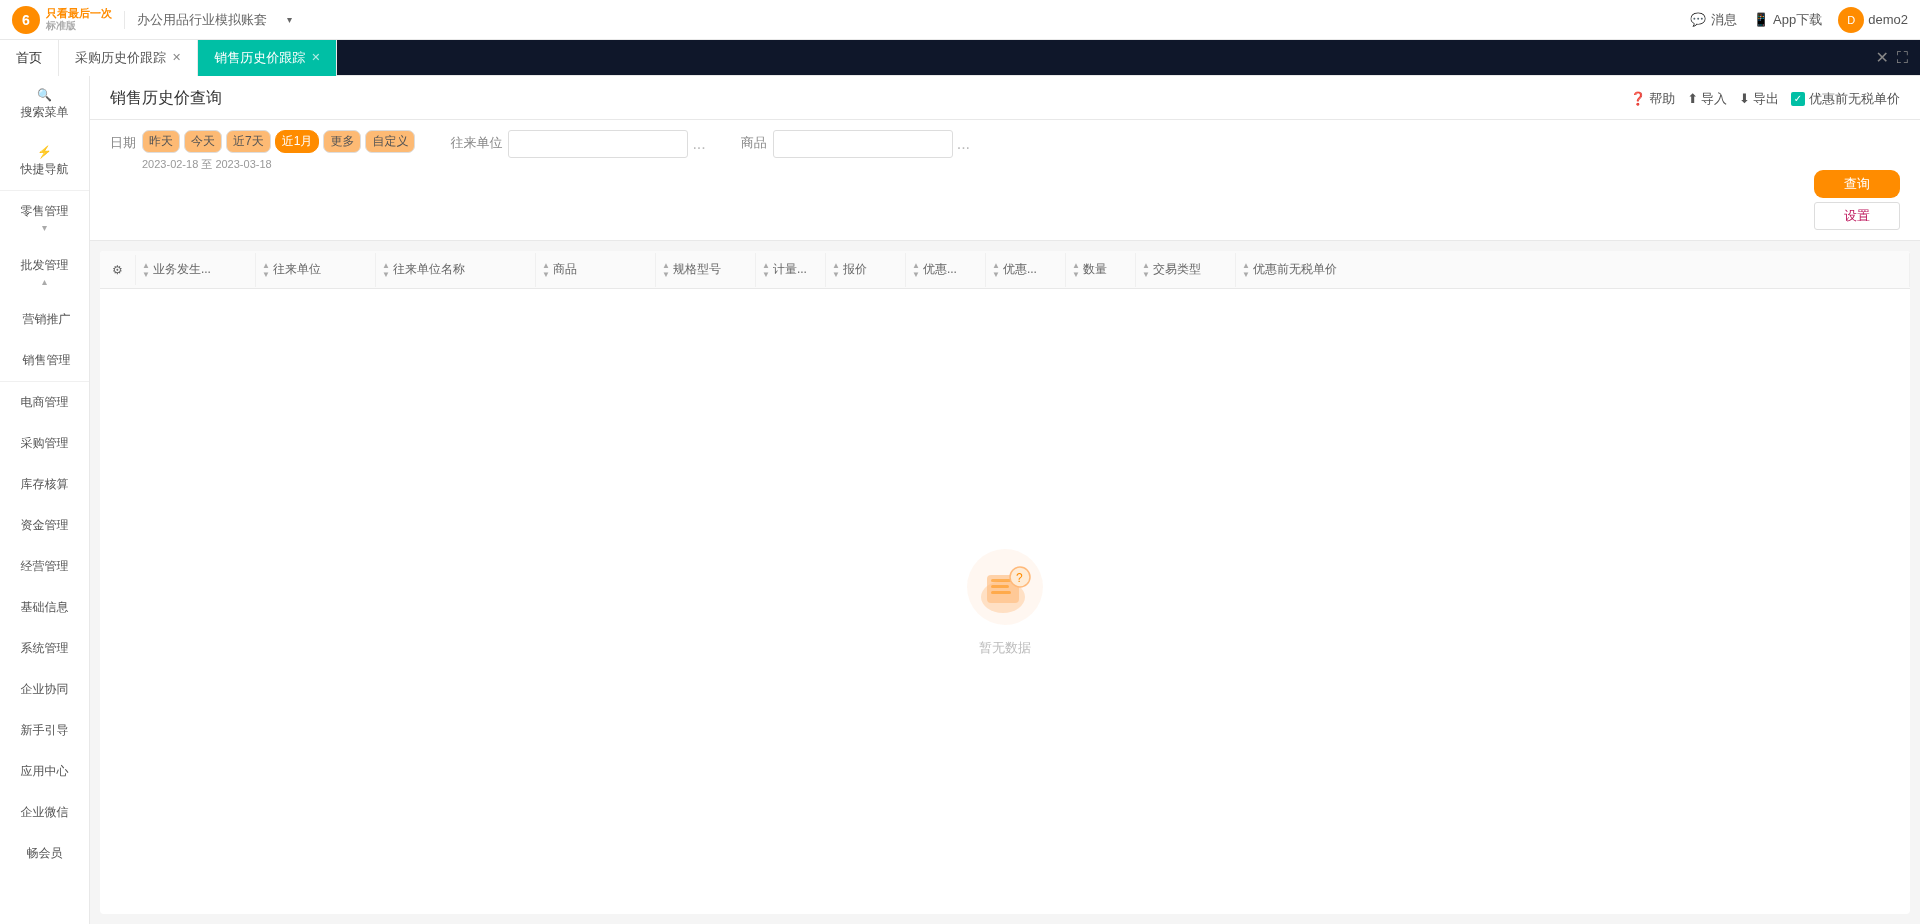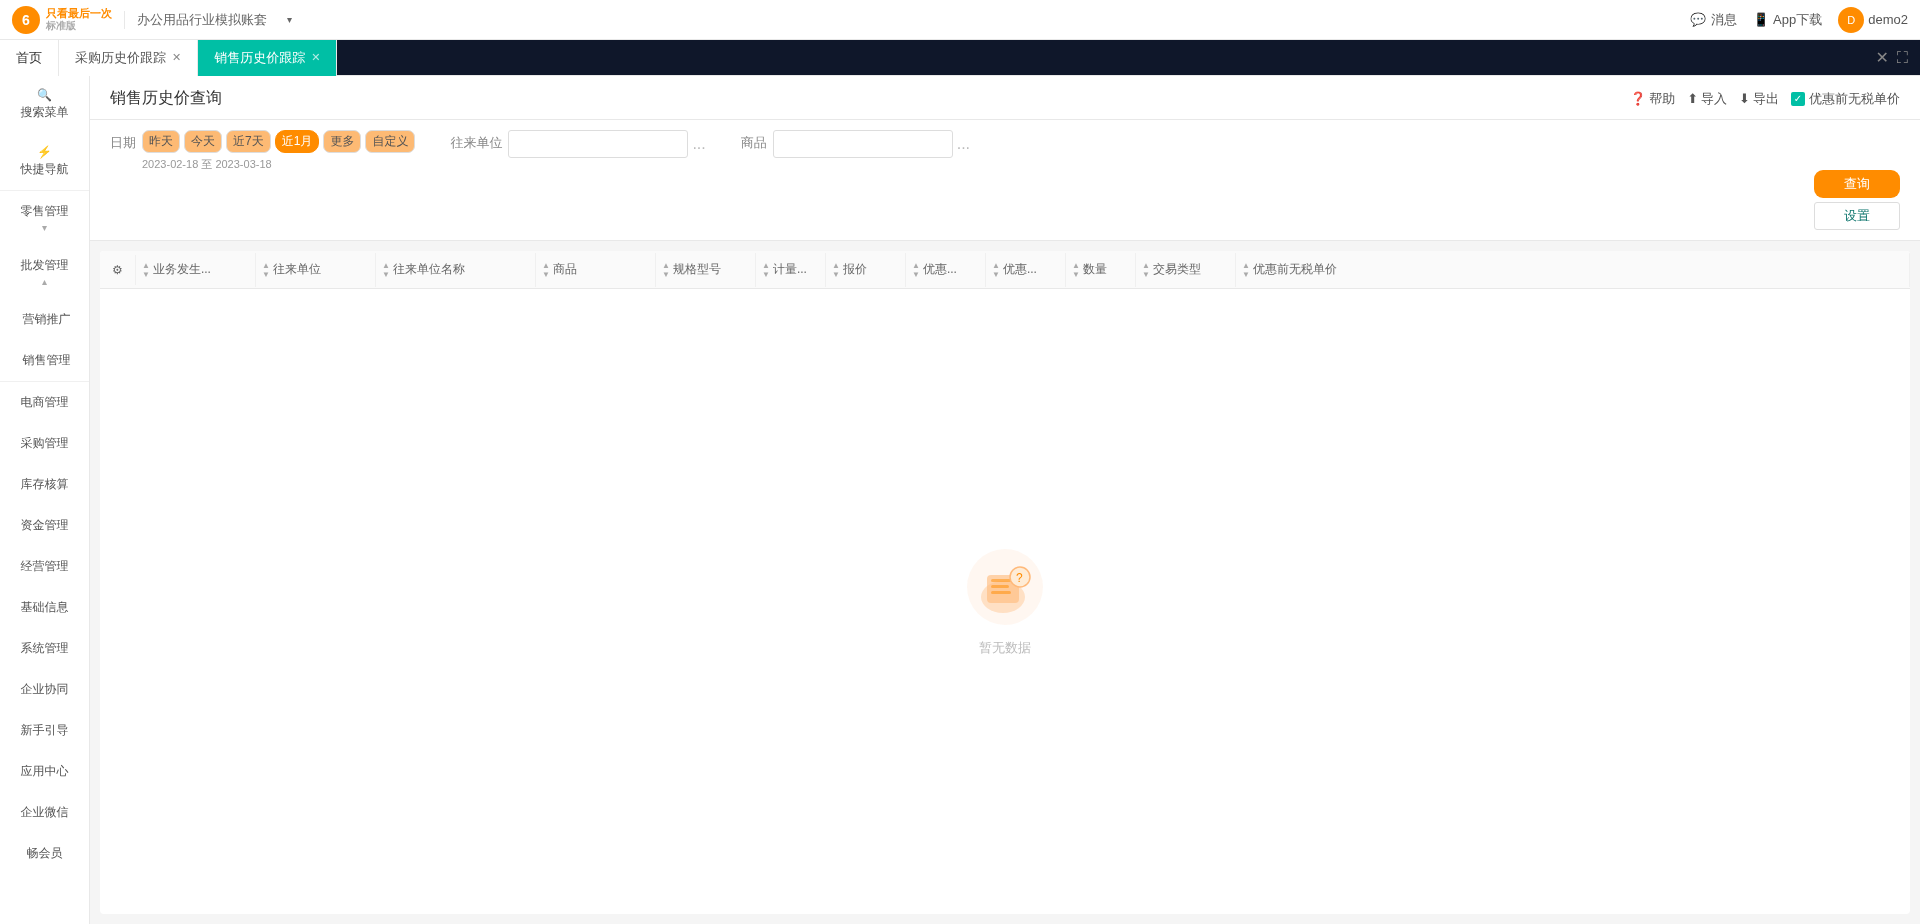--- a/index.html
+++ b/index.html
@@ -55,21 +55,21 @@
     .date-filter-options { display: flex; flex-direction: column; gap: 4px; }
     .date-btns { display: flex; align-items: center; gap: 4px; }
     .date-btn { padding: 2px 6px; border: 1px solid #ddd; border-radius: 7px; cursor: pointer; font-size: 12px; color: #555; background: #fdba74; }
     .date-btn.active { background: #ff8c00; color: #fff; border-color: #ff8c00; border-radius: 10px; }
     .date-range { font-size: 11px; color: #999; }
     .filter-input-wrap { display: flex; align-items: center; gap: 4px; }
     .filter-input { width: 180px; height: 28px; border: 1px solid #ddd; border-radius: 3px; padding: 0 8px; font-size: 13px; color: #333; }
     .filter-dots { color: #bbb; font-size: 16px; cursor: pointer; }
     .filter-actions { display: flex; flex-direction: column; gap: 4px; margin-left: auto; }
     .btn-query { background: #ff8c00; color: #fff; border: none; padding: 5px 20px; border-radius: 9px; cursor: pointer; font-size: 13px; margin-top: 40px; }
-    .btn-setting { background: #fff; color: #0f766e; border: 1px solid #ddd; padding: 4px 29px; border-radius: 3px; cursor: pointer; font-size: 13px; }
+    .btn-setting { background: #fff; color: #be185d; border: 1px solid #ddd; padding: 4px 29px; border-radius: 3px; cursor: pointer; font-size: 13px; }
 
     
     .table-area { flex: 1; background: #fff; margin: 10px; border-radius: 4px; overflow: hidden; display: flex; flex-direction: column; }
     .table-header { display: flex; align-items: center; background: #fafafa; border-bottom: 1px solid #e8e8e8; min-height: 38px; }
     .th-cell { padding: 8px 6px; font-size: 12px; color: #666; display: flex; align-items: center; gap: 3px; border-right: 1px solid #f0f0f0; white-space: nowrap; flex-shrink: 0; }
     .th-cell .sort-arrows { display: flex; flex-direction: column; gap: 0; font-size: 8px; color: #aaa; }
     .th-settings { width: 36px; justify-content: center; }
     .th-date { width: 120px; }
     .th-unit-code { width: 120px; }
     .th-unit-name { width: 160px; }

